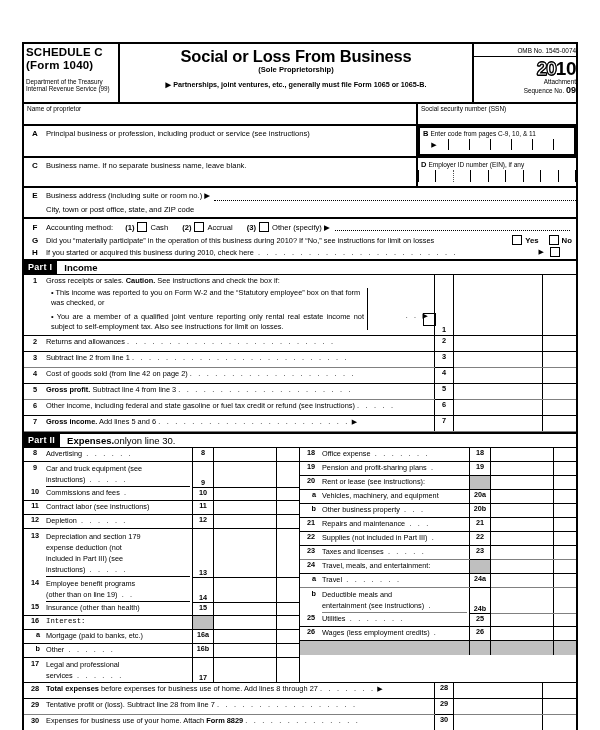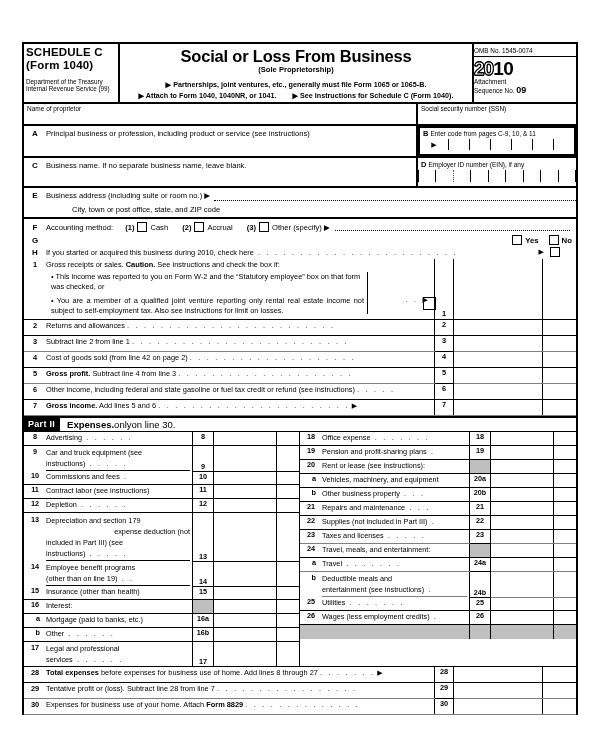--- a/index.html
+++ b/index.html
@@ -16,21 +16,21 @@
 
   
   .hdr{display:flex;border:none;height:58px;}
   .hdr-l{width:96px;padding:2px 4px 0 2px;border-right:2px solid #000;box-sizing:border-box;}
   .sched{font-size:11.5px;font-weight:bold;line-height:12.5px;letter-spacing:.2px;}
   .dept{font-size:6.3px;line-height:7.4px;margin-top:7px;}
   .hdr-c{flex:1;text-align:center;padding-top:3px;position:relative;}
   .title{font-size:16.5px;font-weight:bold;letter-spacing:-.2px;line-height:18px;}
   .subtitle{font-size:7.6px;font-weight:bold;margin-top:0px;}
   .attachln{font-size:7.2px;font-weight:bold;margin-top:6px;line-height:9.5px;}
-  .hdr-r{width:104px;border-left:2px solid #000;box-sizing:border-box;text-align:left;}
+  .hdr-r{width:104px;border-left:2px solid #000;box-sizing:border-box;text-align:right;}
   .omb{font-size:6.4px;padding:3px 0 2px;border-bottom:1px solid #000;}
   .yearwrap{padding-top:2px;line-height:1;}
   .y20{font-size:19px;font-weight:bold;color:#fff;-webkit-text-stroke:1px #000;text-shadow:
        -0.6px 0 #000,0.6px 0 #000,0 -0.6px #000,0 0.6px #000;letter-spacing:-1px;}
   .y10{font-size:19px;font-weight:bold;letter-spacing:-.5px;}
   .attach{font-size:6.4px;line-height:8px;}
   .attach .sq{font-size:9px;font-weight:bold;}
 
   
   .namerow{display:flex;border-top:2px solid #000;}
@@ -50,21 +50,21 @@
   .cells .c:first-child{border-left:none;}
   .cells .arrowc{flex:1.4;text-align:center;font-size:7px;line-height:11px;border-left:none;}
   .boxD{height:100%;box-sizing:border-box;}
   .cellsD{display:flex;height:12px;margin-top:1px;border:none;}
   .cellsD .c{flex:1;border-left:1px solid #000;}
   .cellsD .c:first-child{border-left:1px solid #000;}
   .cellsD .dot{border-left:1px dotted #555;}
 
   
   .erow{display:flex;border-top:2px solid #000;font-size:7.6px;padding:3px 0 1px;}
-  .crow{display:flex;font-size:7.6px;padding:1px 12px 3px;margin-left:14px;}
+  .crow{display:flex;font-size:7.6px;padding:1px 0 3px;}
   .dotfill{flex:1;border-bottom:1px dotted #000;margin:0 0 2px 4px;height:9px;}
 
   
   .frow{display:flex;align-items:center;font-size:7.6px;border-top:2px solid #000;padding:2px 0 1px;}
   .grow{display:flex;align-items:center;font-size:7.4px;padding:1px 0;}
   .hrow{display:flex;align-items:center;font-size:7.4px;padding:1px 0 2px;}
   .cb{display:inline-block;width:8px;height:8px;border:1px solid #000;margin:0 3px;vertical-align:-1px;}
 
   
   .partbar{display:flex;align-items:center;border-top:2px solid #000;border-bottom:1px solid #000;background:#fff;height:13px;}
@@ -112,25 +112,20 @@
     <div class="hdr-l">
       <div class="sched">SCHEDULE C</div>
       <div class="sched">(Form 1040)</div>
       <div class="dept">Department of the Treasury</div>
       <div class="dept" style="margin-top:0">Internal Revenue Service (99)</div>
     </div>
     <div class="hdr-c">
       <div class="title">Social or Loss From Business</div>
       <div class="subtitle">(Sole Proprietorship)</div>
       <div class="attachln">▶ Partnerships, joint ventures, etc., generally must file Form 1065 or 1065-B.</div>
-      <div class="attachln" style="margin-top:1px">
-        <span>▶ Attach to Form 1040, 1040NR, or 1041.</span>
-        <span style="display:inline-block;width:12px"></span>
-        <span>▶ See Instructions for Schedule C (Form 1040).</span>
-      </div>
     </div>
     <div class="hdr-r">
       <div class="omb">OMB No. 1545-0074</div>
       <div class="yearwrap">
         <span class="y20">20</span><span class="y10">10</span>
       </div>
       <div class="attach">Attachment</div>
       <div class="attach" style="padding-bottom:1px;">
         <span>Sequence No.</span>
         <span class="sq">09</span>
@@ -218,36 +213,41 @@
       <span class="cb"></span>
       <div>Accrual</div>
       <div style="margin-left:14px;font-weight:bold;">(3)</div>
       <span class="cb"></span>
       <div>Other (specify) ▶</div>
       <div class="dotfill" style="margin-left:5px;margin-right:6px;"></div>
     </div>
 
     <div class="grow">
       <div style="width:22px;text-align:center;font-weight:bold;font-size:8px;">G</div>
+      <div>Did you “materially participate” in the operation of this business during 2010? If “No,” see instructions for limit on losses</div>
       <div style="flex:1"></div>
       <span class="cb"></span>
       <div class="b" style="font-size:7.8px">Yes</div>
       <span class="cb" style="margin-left:10px"></span>
       <div class="b" style="font-size:7.8px;margin-right:4px;">No</div>
     </div>
 
     <div class="hrow">
       <div style="width:22px;text-align:center;font-weight:bold;font-size:8px;">H</div>
       <div>If you started or acquired this business during 2010, check here</div>
       <div class="leader" style="flex:1;overflow:hidden;white-space:nowrap;margin-left:4px;">. . . . . . . . . . . . . . . . . . . . . . . .</div>
       <div style="font-size:7px;margin-right:3px;">▶</div>
       <span class="cb" style="margin-right:16px"></span>
     </div>
   </div>
 
+  <div class="partbar" style="border-left:2px solid #000;border-right:2px solid #000;">
+    <span class="parttag">Part I</span>
+    <span class="parttitle">Income</span>
+  </div>
 
   <table class="itbl" style="border-left:2px solid #000;border-right:2px solid #000;">
     <tbody>
           <tr>
       <td class="num rb">1</td>
       <td class="desc rb" style="padding-bottom:3px!important;">
         <div><span>Gross receipts or sales. </span><span class="b">Caution.</span><span> See instructions and check the box if:</span></div>
         <div style="display:flex;">
           <div style="flex:1;padding-left:5px;">
             <div style="margin-top:3px;line-height:10px;">• This income was reported to you on Form W-2 and the “Statutory employee” box on that form was checked, or</div>
@@ -381,21 +381,21 @@
           <td class="enum rb">12</td>
           <td class="edesc rb" style="height:12px;"><span>Depletion</span><span class="leader"> . . . . . .</span></td>
           <td class="elnum rb">12</td>
           <td class="eamt rb"></td>
           <td class="ecents rb"></td>
         </tr>
         <tr>
           <td class="enum" style="padding-top:2px!important;">13</td>
           <td class="edesc" style="line-height:11px;padding-top:2px!important;">
             <div><span>Depreciation and section 179</span></div>
-            <div style="display:flex;justify-content:flex-end;">
+            <div style="display:flex;justify-content:flex-start;">
                     <span>expense deduction (not</span>
                   </div>
             <div style="display:flex;justify-content:space-between;">
                     <span>included in Part III) (see</span>
                   </div>
             <div class="rb" style="padding-bottom:1px;"><span>instructions)</span><span class="leader"> . . . . .</span></div>
           </td>
           <td class="elnum rb" style="vertical-align:bottom;">13</td>
           <td class="eamt rb"></td>
           <td class="ecents rb"></td>
@@ -412,21 +412,21 @@
         </tr>
         <tr>
           <td class="enum rb">15</td>
           <td class="edesc rb" style="height:12px;"><span>Insurance (other than health)</span></td>
           <td class="elnum rb">15</td>
           <td class="eamt rb"></td>
           <td class="ecents rb"></td>
         </tr>
         <tr>
           <td class="enum rb">16</td>
-          <td class="edesc rb" style="height:12px;"><span>Interest:</span></td>
+          <td class="edesc rb" style="height:12px;font-family:Liberation Mono, monospace;"><span>Interest:</span></td>
           <td class="elnum rb gray"></td>
           <td class="eamt rb"></td>
           <td class="ecents rb"></td>
         </tr>
         <tr>
           <td class="enum rb" style="text-align:right;padding-right:6px!important;">a</td>
           <td class="edesc rb" style="height:12px;"><span>Mortgage (paid to banks, etc.)</span></td>
           <td class="elnum rb" style="font-size:7.2px;">16a</td>
           <td class="eamt rb"></td>
           <td class="ecents rb"></td>

